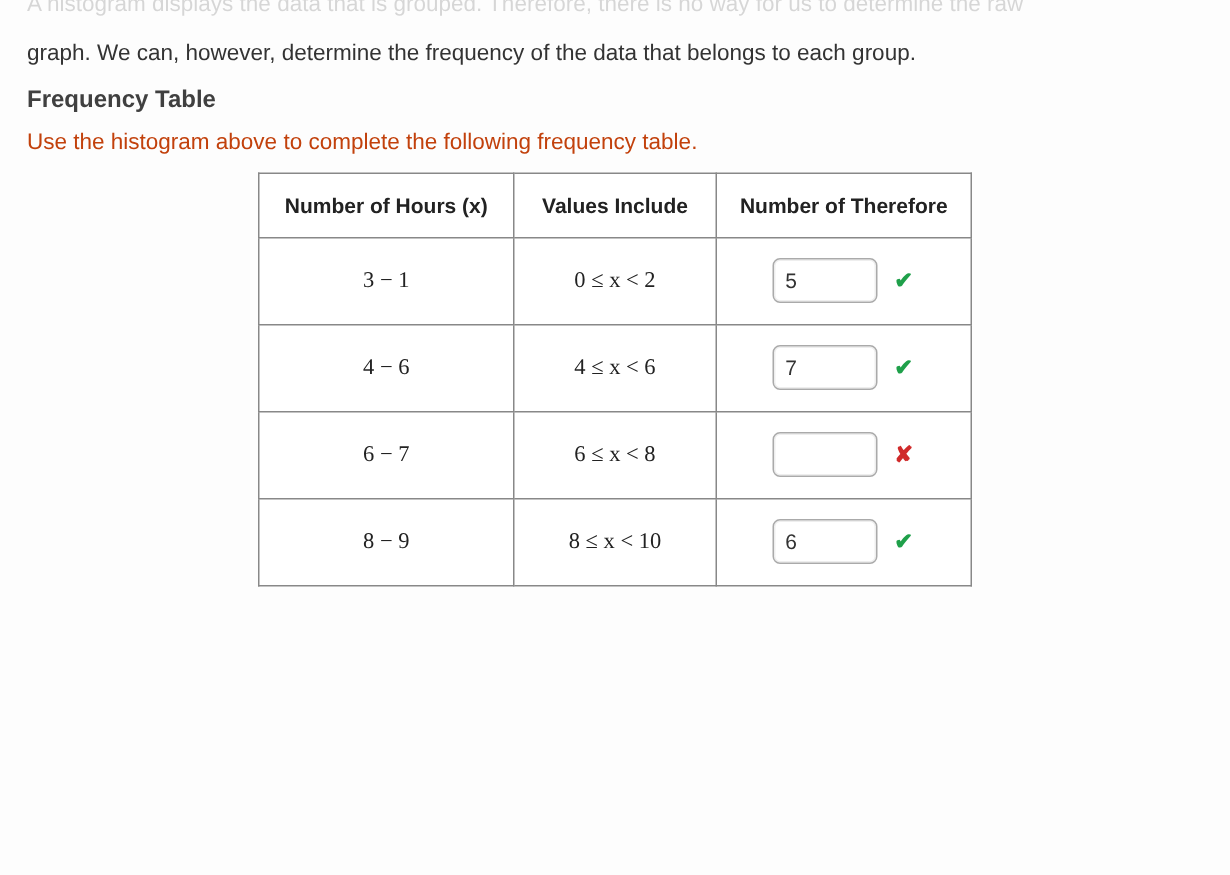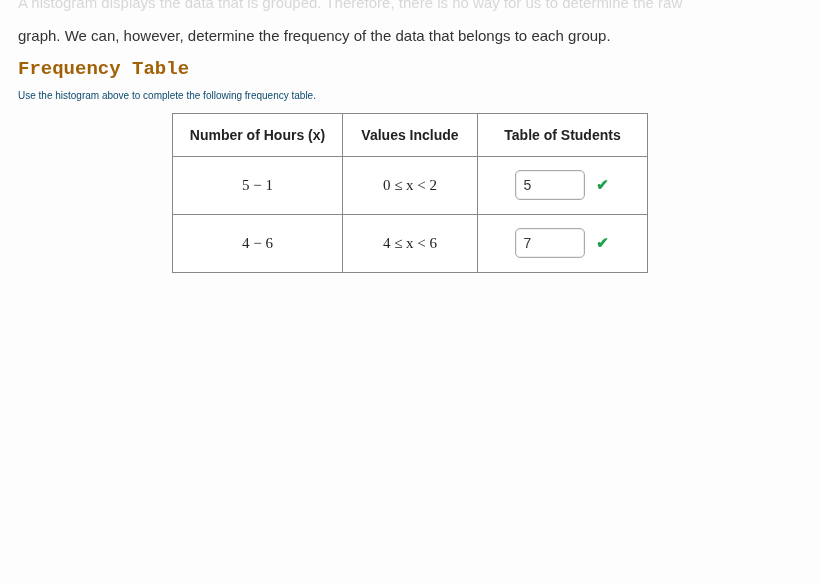--- a/index.html
+++ b/index.html
@@ -17,29 +17,28 @@
       overflow: hidden;
     }
     .intro-text {
       font-size: 15px;
       color: #333;
       margin-top: 14px;
       line-height: 1.5;
     }
     .section-title {
       font-weight: bold;
-      font-size: 19px;
+      font-size: 16px;
       margin-top: 10px;
-      color: #a16207;
-      font-family: Liberation Mono, monospace;
+      color: #404040;
     }
     .instruction {
-      font-size: 10px;
+      font-size: 15px;
       margin-top: 10px;
-      color: #0c4a6e;
+      color: #c2410c;
     }
     .table-wrap {
       display: flex;
       justify-content: center;
       margin-top: 12px;
     }
     table {
       border-collapse: collapse;
       background: #fff;
     }
@@ -110,39 +109,59 @@
 <p class="intro-text">graph. We can, however, determine the frequency of the data that belongs to each group.</p>
 <p class="section-title">Frequency Table</p>
 <p class="instruction">Use the histogram above to complete the following frequency table.</p>
 
 <div class="table-wrap">
   <table>
     <thead>
       <tr>
         <th class="col-hours">Number of Hours (x)</th>
         <th class="col-values">Values Include</th>
-        <th class="col-students">Table of Students</th>
+        <th class="col-students">Number of Therefore</th>
       </tr>
     </thead>
     <tbody id="tbody">
         <tr>
-          <td class="col-hours mathexpr">5 − 1</td>
+          <td class="col-hours mathexpr">3 − 1</td>
           <td class="col-values mathexpr">0 ≤ x &lt; 2</td>
           <td class="col-students">
             <div class="answer-cell">
               <input class="answer-input" type="text" value="5" style="">
               <span class="mark correct">✔</span>
             </div>
           </td>
         </tr>
         <tr>
           <td class="col-hours mathexpr">4 − 6</td>
           <td class="col-values mathexpr">4 ≤ x &lt; 6</td>
           <td class="col-students">
             <div class="answer-cell">
               <input class="answer-input" type="text" value="7" style="">
               <span class="mark correct">✔</span>
             </div>
           </td>
         </tr>
+        <tr>
+          <td class="col-hours mathexpr">6 − 7</td>
+          <td class="col-values mathexpr">6 ≤ x &lt; 8</td>
+          <td class="col-students">
+            <div class="answer-cell">
+              <input class="answer-input" type="text" style="">
+              <span class="mark incorrect">✘</span>
+            </div>
+          </td>
+        </tr>
+        <tr>
+          <td class="col-hours mathexpr">8 − 9</td>
+          <td class="col-values mathexpr">8 ≤ x &lt; 10</td>
+          <td class="col-students">
+            <div class="answer-cell">
+              <input class="answer-input" type="text" value="6" style="">
+              <span class="mark correct">✔</span>
+            </div>
+          </td>
+        </tr>
       </tbody>
   </table>
 </div>
 
 </body></html>

